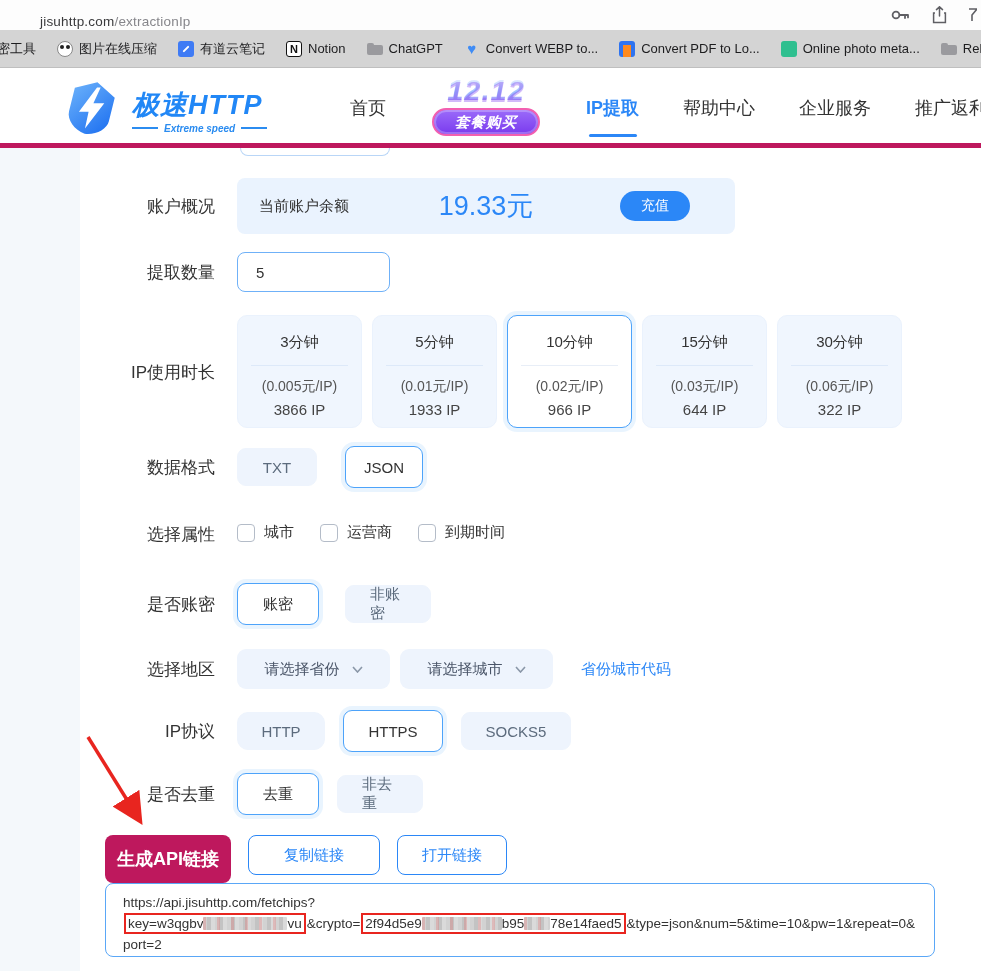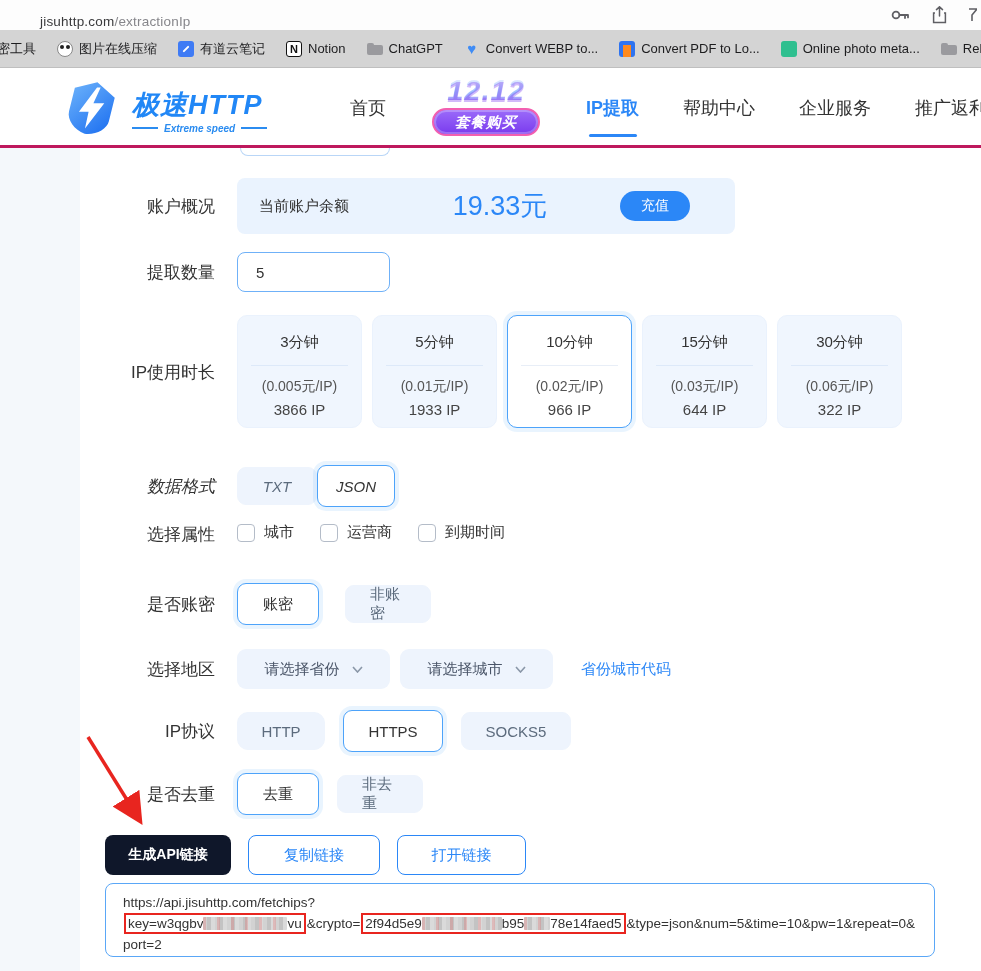--- a/index.html
+++ b/index.html
@@ -25,21 +25,21 @@
   .bm-notion { background:#fff; border:1.5px solid #111; border-radius:3px; color:#111; font-weight:bold; font-size:11px; }
   .bm-folder { background:transparent; position:relative; }
   .bm-folder::before{content:"";position:absolute;left:0;top:4px;width:16px;height:10px;background:#9a9a9e;border-radius:2px;}
   .bm-folder::after{content:"";position:absolute;left:0;top:2px;width:7px;height:4px;background:#9a9a9e;border-radius:2px 2px 0 0;}
   .bm-heart { color:#3f8cf5; font-size:15px; background:transparent; }
   .bm-pdf { background:#2f74f0; position:relative; overflow:hidden; }
   .bm-pdf::before{content:"";position:absolute;left:4px;top:4px;width:8px;height:12px;background:#ff8a1e;}
   .bm-photo { background:#2fbf8f; color:#fff; font-size:9px; }
 
   
-  .site-header { position:absolute; top:68px; left:0; width:981px; height:80px; background:#fff; border-bottom:3px solid #be185d; z-index:5; }
+  .site-header { position:absolute; top:68px; left:0; width:981px; height:80px; background:#fff; border-bottom:5px solid #be185d; z-index:5; }
   .logo-wrap { position:absolute; left:62px; top:11px; display:flex; align-items:center; gap:12px; }
   .logo-text-block { display:flex; flex-direction:column; }
   .logo-title { font-size:27px; font-weight:bold; font-style:italic; color:#2187f6; letter-spacing:1px; }
   .logo-tagline { font-size:10px; font-style:italic; font-weight:bold; color:#2b8cf0; margin-top:0; display:flex; align-items:center; gap:6px; }
   .logo-tagline::before,.logo-tagline::after { content:""; width:26px; height:2px; background:#2b8cf0; }
   .main-nav { position:absolute; left:350px; top:0; height:80px; display:flex; align-items:center; gap:44px; }
   .nav-item { font-size:18px; color:#333; position:relative; cursor:pointer; white-space:nowrap; }
   .nav-item.active { color:#2b87f7; font-weight:bold; }
   .nav-underline { position:absolute; left:50%; transform:translateX(-50%); bottom:-17px; width:48px; height:3px; background:#2b87f7; border-radius:2px; }
   
@@ -58,21 +58,21 @@
   .remnant { position:absolute; top:0; left:160px; width:150px; height:8px; border:1px solid #b9d6f7; border-top:none; border-radius:0 0 8px 8px; background:#fff; }
 
   .row-label { position:absolute; left:-80px; width:215px; text-align:right; font-size:17px; font-weight:500; color:#333; }
   .row-label { left:0; width:135px; }
   .crow { position:absolute; left:0; width:901px; }
   .crow .row-label { top:50%; transform:translateY(-50%); }
 
   
   .balance-panel { position:absolute; left:157px; top:0; width:498px; height:56px; background:#eaf3fe; border-radius:8px; display:flex; align-items:center; }
   .balance-label { margin-left:22px; font-size:15px; font-weight:500; color:#333; }
-  .balance-value { position:absolute; left:50%; transform:translateX(-50%); font-size:27px; color:#2b87f7; font-weight:500;margin-left:14px; }
+  .balance-value { position:absolute; left:50%; transform:translateX(-50%); font-size:27px; color:#2b87f7; font-weight:500; }
   .recharge-btn { position:absolute; right:45px; width:70px; height:30px; border-radius:15px; background:#2b87f7; color:#fff; font-size:14px; border:none; cursor:pointer; }
 
   
   .qty-input { position:absolute; left:157px; top:0; width:153px; height:40px; border:1.5px solid #6fb1f8; border-radius:8px; font-size:15px; color:#333; padding-left:18px; outline:none; font-family:inherit; }
 
   
   .cards { position:absolute; left:157px; top:0; display:flex; gap:10px; }
   .dur-card { width:125px; height:113px; background:#f0f6fe; border-radius:10px; display:flex; flex-direction:column; align-items:center; cursor:pointer; border:1px solid #eaf2fd; }
   .dur-card.selected { background:#fff; border:1.5px solid #4da3fa; box-shadow:0 0 0 4px rgba(77,163,250,.12); }
   .dur-title { margin-top:17px; font-size:15px; color:#333; font-weight:500; }
@@ -91,21 +91,21 @@
   .cb-item { display:flex; align-items:center; gap:9px; font-size:15px; color:#333; cursor:pointer; }
   .cb-box { width:18px; height:18px; border:1px solid #b4bcc8; border-radius:4px; background:#fff; }
 
   
   .select { height:40px; width:153px; background:#eef4fd; border-radius:9px; display:flex; align-items:center; justify-content:center; gap:12px; font-size:15px; color:#4a5568; cursor:pointer; }
   .chev { width:11px; height:7px; }
   .region-link { font-size:15px; font-weight:500; color:#2b87f7; cursor:pointer; margin-left:18px; }
 
   
   .actions { position:absolute; left:25px; top:0; display:flex; gap:17px; }
-  .btn-primary { width:126px; height:40px; background:#0f172a; color:#fff; font-size:14px; font-weight:bold; border:none; border-radius:8px; cursor:pointer; font-family:inherit; }
+  .btn-primary { width:126px; height:48px; background:#be185d; color:#fff; font-size:18px; font-weight:bold; border:none; border-radius:8px; cursor:pointer; font-family:inherit; }
   .btn-outline { width:132px; height:40px; background:#fff; color:#2b87f7; font-size:15px; font-weight:500; border:1.5px solid #2b87f7; border-radius:8px; cursor:pointer; font-family:inherit; }
 
   
   .url-box { position:absolute; left:25px; top:0; width:830px; height:74px; border:1.5px solid #5aa7f7; border-radius:8px; background:#fff; padding:8px 0 0 17px; font-size:13.5px; color:#333; line-height:21px; white-space:nowrap; overflow:hidden; }
   .redbox { display:inline-block; border:2px solid #e8251f; padding:0 2px; margin:0 1px; line-height:17px; }
   .mask { display:inline-block; height:13px; vertical-align:-2px; border-radius:1px;
     background:
       repeating-linear-gradient(90deg, rgba(232,90,90,.25) 0 3px, rgba(0,0,0,0) 3px 14px),
       repeating-linear-gradient(90deg, #d2d2d2 0 4px, #c3c3c3 4px 8px, #dadada 8px 12px),
       repeating-linear-gradient(0deg, #cecece 0 3px, #c6c6c6 3px 6px); }
@@ -260,23 +260,23 @@
         </div>
         <div class="dur-card">
           <span class="dur-title">30分钟</span>
             <span class="dur-div"></span>
           <span class="dur-price">(0.06元/IP)</span>
           <span class="dur-count">322 IP</span>
         </div>
       </div>
     </div>
 
-    <div class="crow" style="top:317px; height:42px;font-style:italic;">
+    <div class="crow" style="top:298px; height:42px;">
       <div class="row-label">数据格式</div>
-      <div class="pill-row" style="">
+      <div class="pill-row" style="gap:28px;">
         <span class="pill" style="width:80px;">TXT</span>
         <span class="pill selected" style="width:78px;">JSON</span>
       </div>
     </div>
 
     <div class="crow" style="top:375px; height:22px;">
       <div class="row-label">选择属性</div>
       <div class="cb-row">
         <span class="cb-item">
             <span class="cb-box"></span>
@@ -334,21 +334,21 @@
       <div class="pill-row" style="gap:18px;">
         <span class="pill selected" style="width:82px;">去重</span>
         <span class="pill" style="width:86px;">非去重</span>
       </div>
     </div>
 
     <div class="crow" style="top:687px; height:40px;">
       <div class="actions">
         <button class="btn-primary">生成API链接</button>
         <button class="btn-outline">复制链接</button>
-        <button class="btn-outline" style="width:129px;font-family:Liberation Serif, serif;">打开链接</button>
+        <button class="btn-outline" style="width:110px;font-family:Liberation Serif, serif;">打开链接</button>
       </div>
     </div>
 
     <div class="crow" style="top:735px; height:74px;">
       <div class="url-box">
         <div>https://api.jisuhttp.com/fetchips?</div>
         <div><span class="redbox"><span>key=w3qgbv</span><span class="mask m1"></span><span>vu</span></span><span>&amp;crypto=</span><span class="redbox"><span>2f94d5e9</span><span class="mask m2"></span><span>b95</span><span class="mask m3"></span><span>78e14faed5</span></span><span>&amp;type=json&amp;num=5&amp;time=10&amp;pw=1&amp;repeat=0&amp;</span></div>
         <div>port=2</div>
       </div>
     </div>

